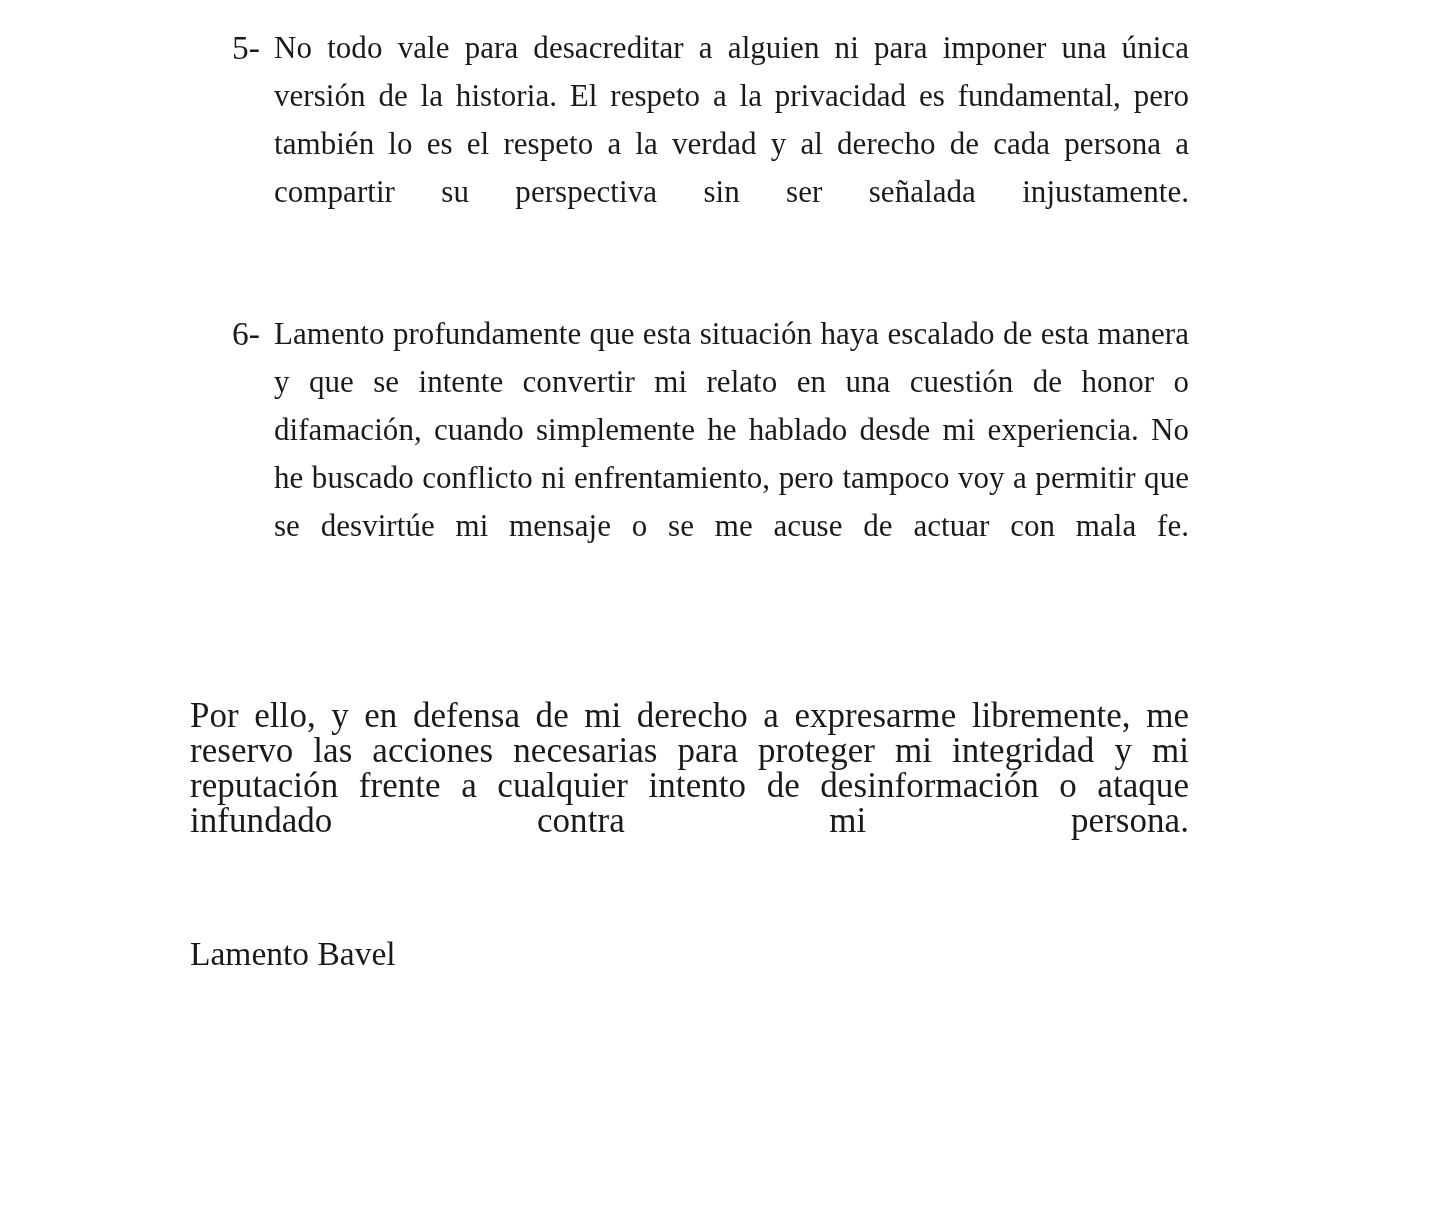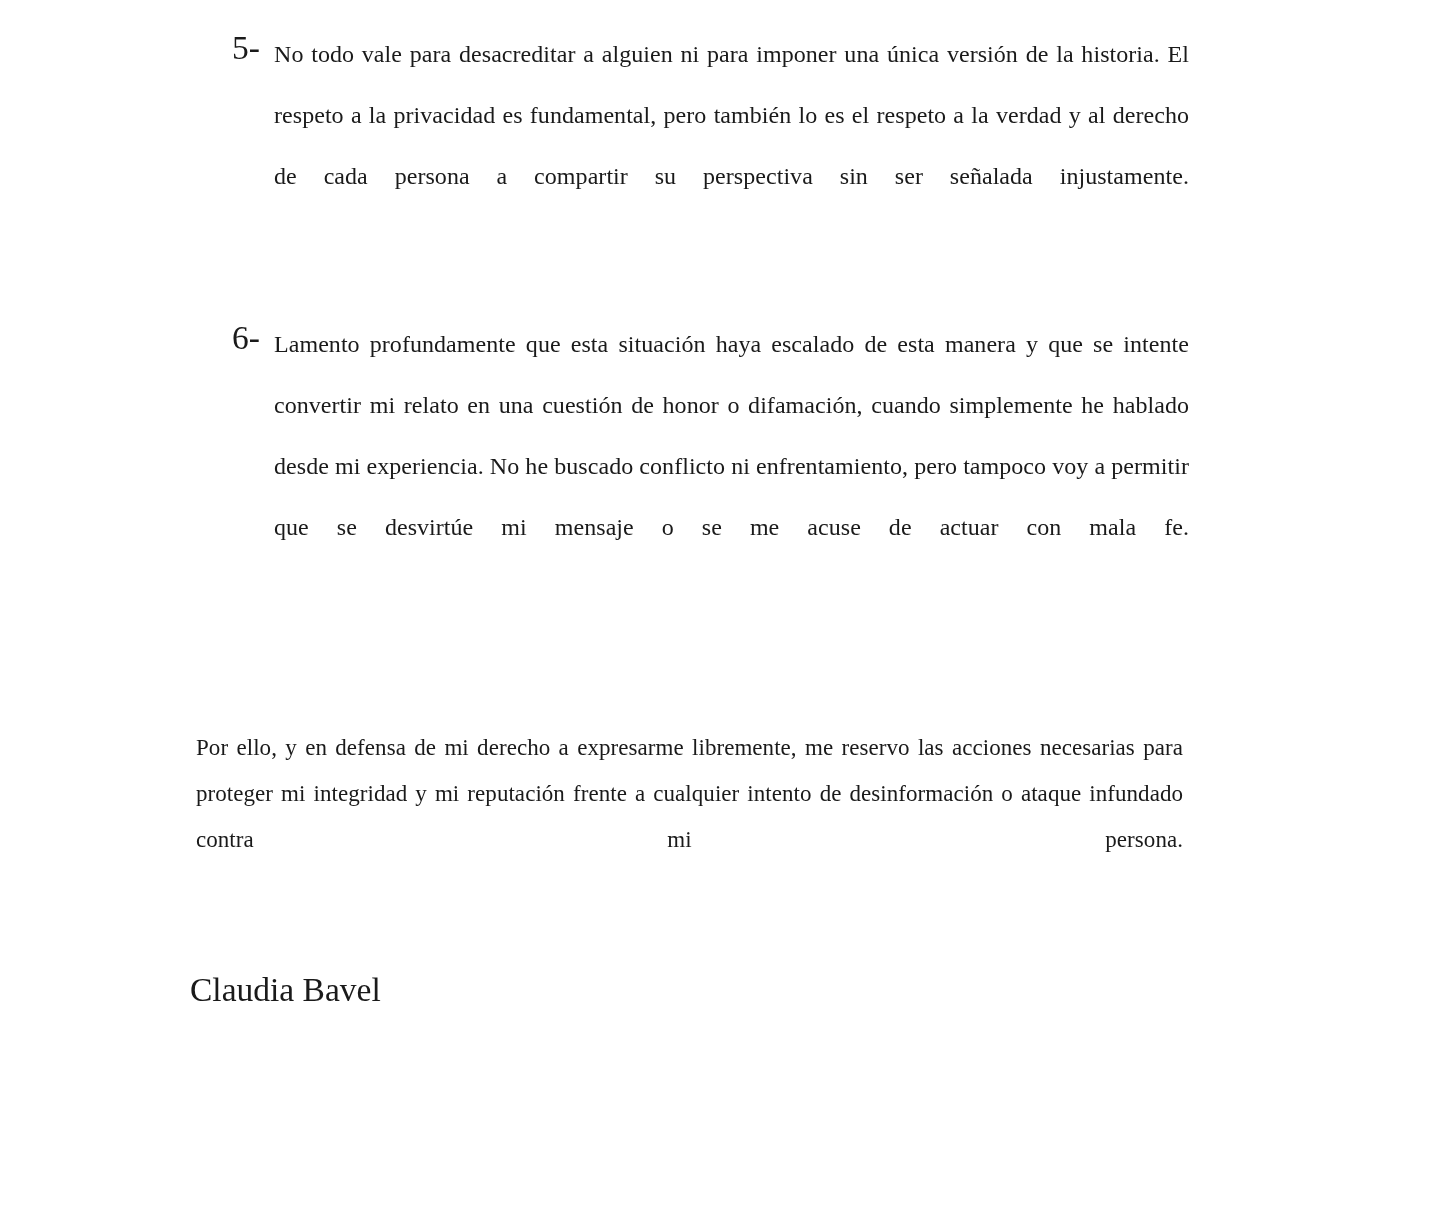--- a/index.html
+++ b/index.html
@@ -44,41 +44,41 @@
     width: 42px;
     padding-left: 42px;
     box-sizing: content-box;
     font-size: 33.5px;
     line-height: 48.5px;
     white-space: nowrap;
     letter-spacing: 0.1px;
   }
   .clause-text {
     flex: 1 1 auto;
-    font-size: 24px;
-    line-height: 61px;
+    font-size: 31px;
+    line-height: 48px;
     text-align: justify;
     text-justify: inter-word;
     hyphens: none;
     letter-spacing: 0.05px;
   }
   .clause-text::after {
     content: "";
     display: inline-block;
     width: 100%;
   }
 
   
   .para {
-    font-size: 23px;
-    line-height: 46px;
+    font-size: 35px;
+    line-height: 35px;
     text-align: justify;
     text-justify: inter-word;
     hyphens: none;
-    margin: 6px;
+    margin: 0;
     letter-spacing: 0.05px;
   }
   .para::after {
     content: "";
     display: inline-block;
     width: 100%;
   }
 
   
   .signature {
@@ -108,17 +108,17 @@
     <div class="clause">
       <span class="clause-marker">6-</span>
       <span class="clause-text">Lamento profundamente que esta situación haya escalado de esta manera y que se intente convertir mi relato en una cuestión de honor o difamación, cuando simplemente he hablado desde mi experiencia. No he buscado conflicto ni enfrentamiento, pero tampoco voy a permitir que se desvirtúe mi mensaje o se me acuse de actuar con mala fe.</span>
     </div>
 
     <div class="spacer-para"></div>
 
     <p class="para">Por ello, y en defensa de mi derecho a expresarme libremente, me reservo las acciones necesarias para proteger mi integridad y mi reputación frente a cualquier intento de desinformación o ataque infundado contra mi persona.</p>
 
     <div class="signature">
-      <span class="signature-line">Claudia Bavel</span>
+      <span class="signature-line">Lamento Bavel</span>
     </div>
 
   </div>
 </div>
 
 </body></html>

